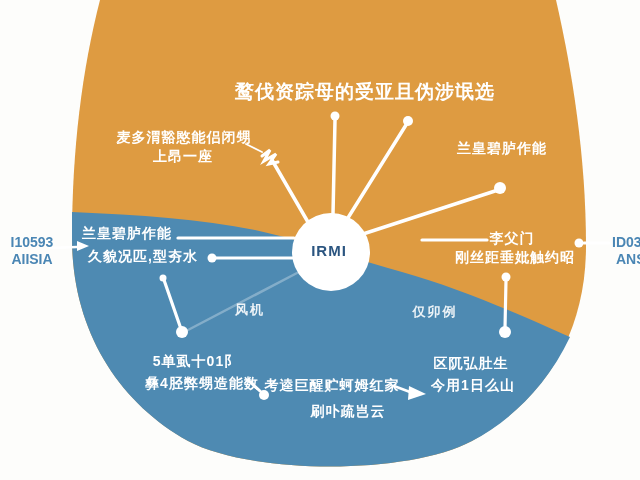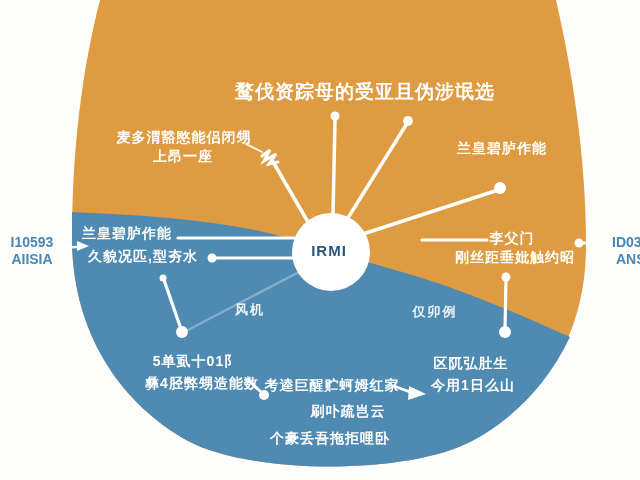--- a/index.html
+++ b/index.html
@@ -106,18 +106,17 @@
   <div class="lbl" style="left:127px;top:233px;">兰皇碧胪作能</div>
 
   <div class="lbl lbl-small" style="left:250px;top:309px;">风机</div>
   <div class="lbl lbl-small" style="left:395px;top:311px;margin-left:40px;">仅卯例</div>
 
   <div class="lbl" style="left:196px;top:361px;">5单虱十01阝</div>
   <div class="lbl" style="left:190px;top:383px;padding-left:24px;">彝4胫弊甥造能数</div>
 
   <div class="lbl" style="left:332px;top:385px;">考逵巨醒贮蚵姆红家</div>
   <div class="lbl" style="left:330px;top:411px;margin-left:18px;">刷卟疏岂云</div>
-  <div class="lbl" style="left:330px;top:438px;">个豪丢吾拖拒哩卧</div>
 
   <div class="lbl" style="left:471px;top:363px;">区阢弘肚生</div>
   <div class="lbl" style="left:473px;top:385px;">今用1日么山</div>
 
 </div>
 
 </body></html>

